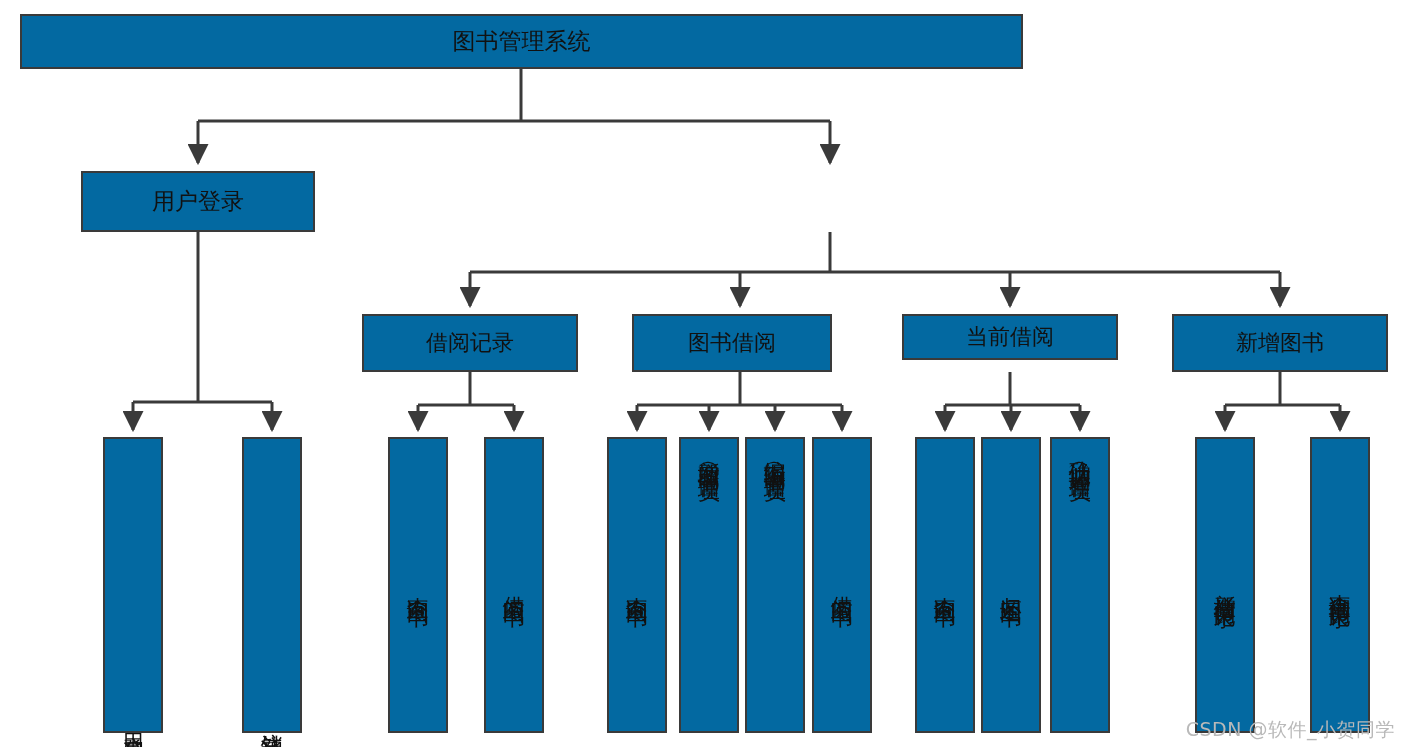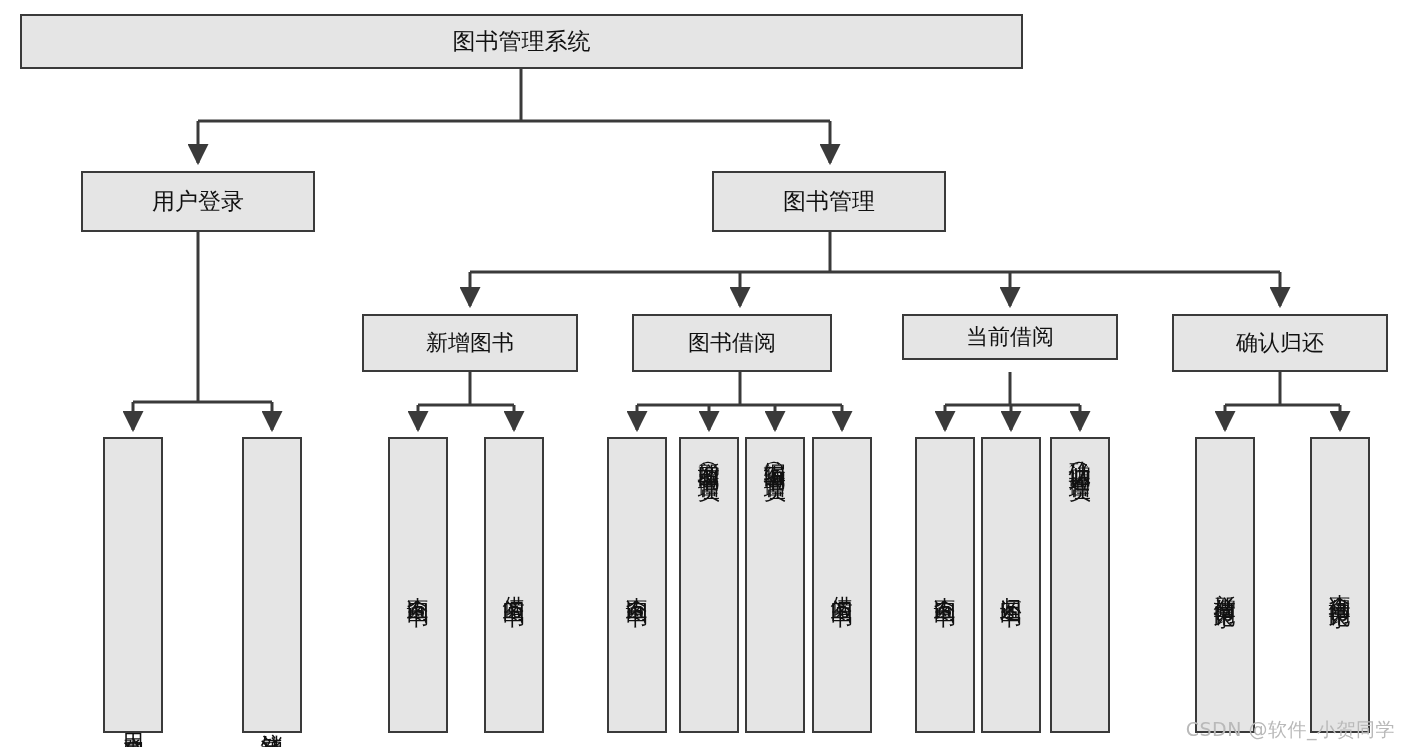--- a/index.html
+++ b/index.html
@@ -18,21 +18,21 @@
   svg.wires{
     position:absolute;
     left:0; top:0;
     width:1405px;
     height:747px;
     pointer-events:none;
   }
   .node{
     position:absolute;
     box-sizing:border-box;
-    background:#e5e5e5;
+    background:#0369a1;
     border:2px solid #3a3a3a;
     display:flex;
     align-items:center;
     justify-content:center;
     text-align:center;
     color:#111111;
     z-index:2;
   }
   .node.root{ font-size:23px; }
   .node.lvl1{ font-size:23px; }
@@ -119,35 +119,32 @@
     </g>
   </svg>
 
   <div class="node root" id="box-root" style="left: 20px; top: 14px; width: 1003px; height: 55px; border-color: rgb(58, 58, 58);">
     <span>图书管理系统</span>
   </div>
 
   <div class="node lvl1" id="box-l1-0" style="left: 81px; top: 171px; width: 234px; height: 61px; border-color: rgb(58, 58, 58);">
     <span>用户登录</span>
   </div>
-  <div class="node lvl1" id="box-l1-1" style="left: 712px; top: 171px; width: 234px; height: 61px; border-color: rgb(58, 58, 58);">
-    <span>图书管理</span>
-  </div>
 
   <div class="node lvl2" id="box-l2-0" style="left: 362px; top: 314px; width: 216px; height: 58px; border-color: rgb(58, 58, 58);">
-    <span>新增图书</span>
+    <span>借阅记录</span>
   </div>
   <div class="node lvl2" id="box-l2-1" style="left: 632px; top: 314px; width: 200px; height: 58px; border-color: rgb(58, 58, 58);">
     <span>图书借阅</span>
   </div>
   <div class="node lvl2" id="box-l2-2" style="left: 902px; top: 314px; width: 216px; height: 46px; border-color: rgb(58, 58, 58);">
     <span>当前借阅</span>
   </div>
   <div class="node lvl2" id="box-l2-3" style="left: 1172px; top: 314px; width: 216px; height: 58px; border-color: rgb(58, 58, 58);">
-    <span>确认归还</span>
+    <span>新增图书</span>
   </div>
 
   <div class="node leaf align-bottom" id="box-leaf-0" style="left: 103px; top: 437px; width: 60px; height: 296px; border-color: rgb(58, 58, 58);">
     <span class="vtext">用户登录</span>
   </div>
   <div class="node leaf align-bottom" id="box-leaf-1" style="left: 242px; top: 437px; width: 60px; height: 296px; border-color: rgb(58, 58, 58);">
     <span class="vtext">注销登录</span>
   </div>
   <div class="node leaf align-center" id="box-leaf-2" style="left: 388px; top: 437px; width: 60px; height: 296px; border-color: rgb(58, 58, 58);">
     <span class="vtext">查询图书</span>

